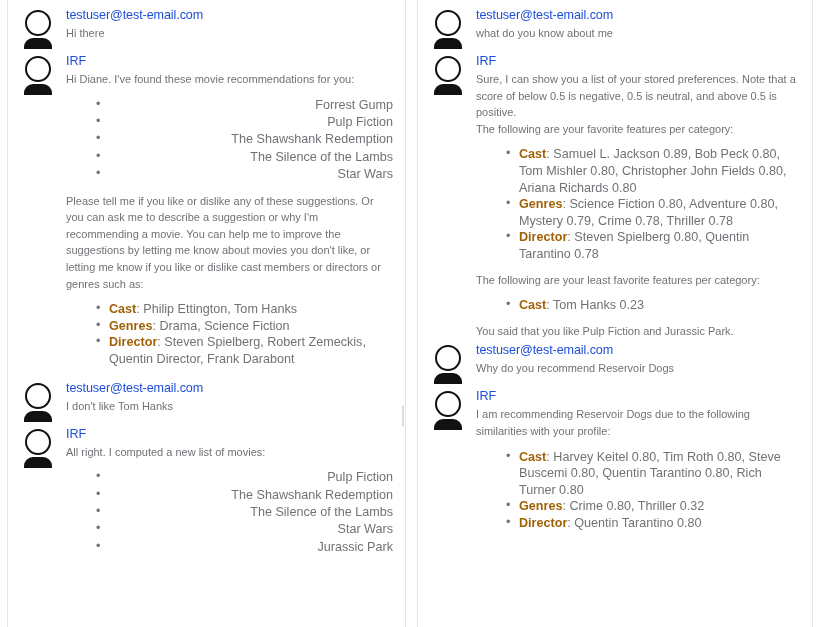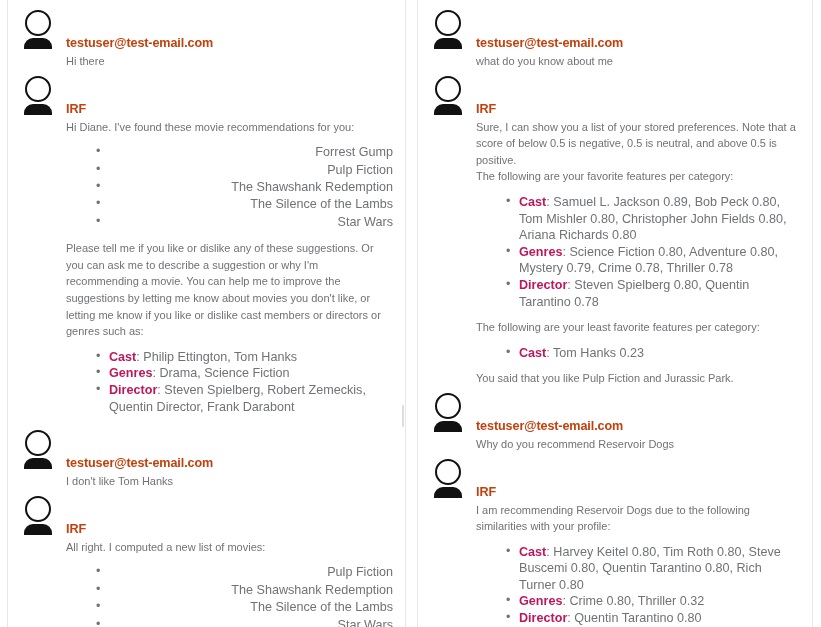--- a/index.html
+++ b/index.html
@@ -49,22 +49,22 @@
     width:26px;height:26px;border-radius:50%;
     border:2.4px solid #111111;box-sizing:border-box;background:#fff;
   }
   .avatar .body-shape{
     position:absolute;left:2px;top:30px;
     width:28px;height:11px;background:#111111;
     border-top-left-radius:9px;border-top-right-radius:9px;
   }
 
   .sender{
-    font-size:12.6px;font-weight:bold;color:#c2410c;
-    line-height:17px;letter-spacing:-0.1px;margin-bottom:1px;margin-top:28px;
+    font-size:12.6px;font-weight:normal;color:#1d4ed8;
+    line-height:17px;letter-spacing:-0.1px;margin-bottom:1px;
   }
   .text{
     font-size:11px;color:#6f7276;line-height:16.6px;
     white-space:pre-wrap;
   }
   .text + .text{margin-top:0;}
   .para{margin-top:11px;}
 
   ul{margin:0;padding:0;list-style:none;}
 
@@ -82,21 +82,21 @@
   
   ul.features{margin:9px 0 9px 0;padding-left:30px;}
   ul.features li{
     font-size:12.6px;color:#6f7276;line-height:16.6px;
     position:relative;padding-left:13px;
   }
   ul.features li:before{
     content:"•";position:absolute;left:0;top:-1px;
     color:#6f7276;font-size:12.6px;
   }
-  ul.features .cat{font-weight:bold;color:#be185d;}
+  ul.features .cat{font-weight:bold;color:#a16207;}
 </style>
 </head>
 <body>
 
 <div class="stage">
 
   <div class="panel panel-left">
     <div class="scroll">
       <div class="inner" id="left-messages">
           <div class="msg">

